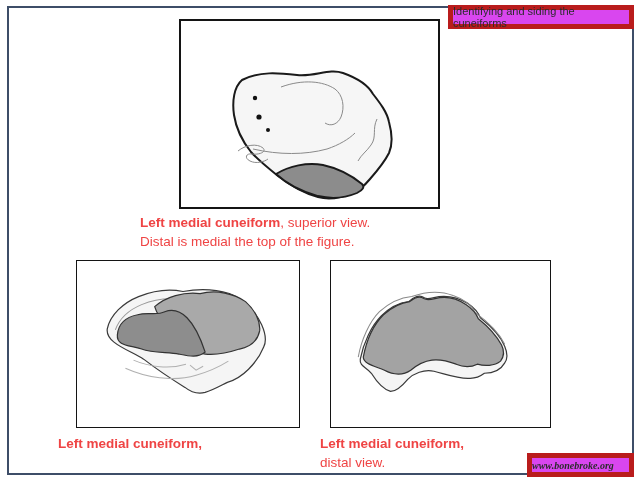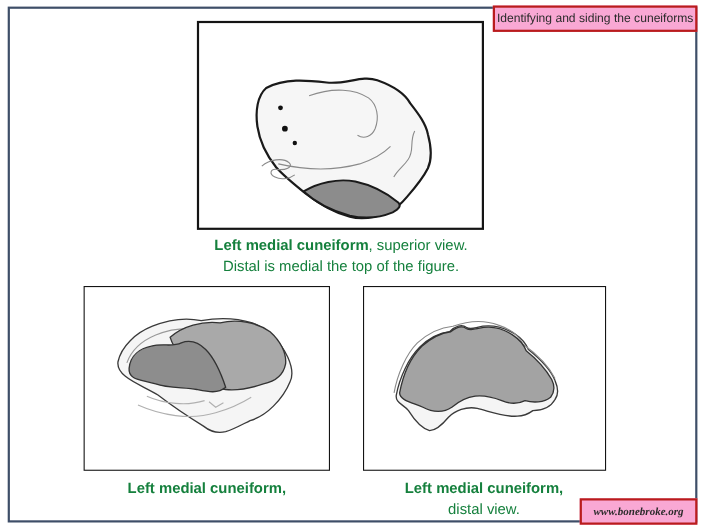--- a/index.html
+++ b/index.html
@@ -11,23 +11,23 @@
     overflow: hidden;
   }
   .abs { position: absolute; box-sizing: border-box; }
 
   .outer-border {
     left: 7px; top: 6px; width: 627px; height: 469px;
     border: 2px solid #3e4e68;
     background: transparent;
   }
   .tag-box {
-    background: #f9a8d4;
-    border: 2px solid #b91c1c;
-    display: flex; align-items: center; justify-content: center;
+    background: #d946ef;
+    border: 5px solid #b91c1c;
+    display: flex; align-items: center; 
     color: #2b2b2b;
   }
   .header-box {
     left: 448px; top: 5px; width: 186px; height: 24px;
     font-size: 11px;
   }
   .footer-box {
     left: 527px; top: 453px; width: 107px; height: 24px;
     font-size: 10px; font-style: italic;
     font-family: "Liberation Serif", serif;
@@ -37,24 +37,24 @@
   .fig-frame {
     border: 2px solid #141414;
     background: #ffffff;
   }
   .frame-top   { left: 179px; top: 19px;  width: 261px; height: 190px; }
   .frame-left  { left: 76px;  top: 260px; width: 224px; height: 168px; border-width: 1.5px; }
   .frame-right { left: 330px; top: 260px; width: 221px; height: 168px; border-width: 1.5px; }
   .fig-frame svg { display: block; width: 100%; height: 100%; }
 
   .caption {
-    text-align: center;
+    text-align: left;
     font-size: 13.5px;
     line-height: 19px;
-    color: #15803d;
+    color: #ef4444;
   }
   .caption b { font-weight: 700; }
   .caption-top   { left: 140px; top: 213px; width: 340px; }
   .caption-left  { left: 58px;  top: 434px; width: 260px; }
   .caption-right { left: 320px; top: 434px; width: 240px; }
 </style>
 </head>
 <body>
 
 <div class="abs outer-border"></div>

